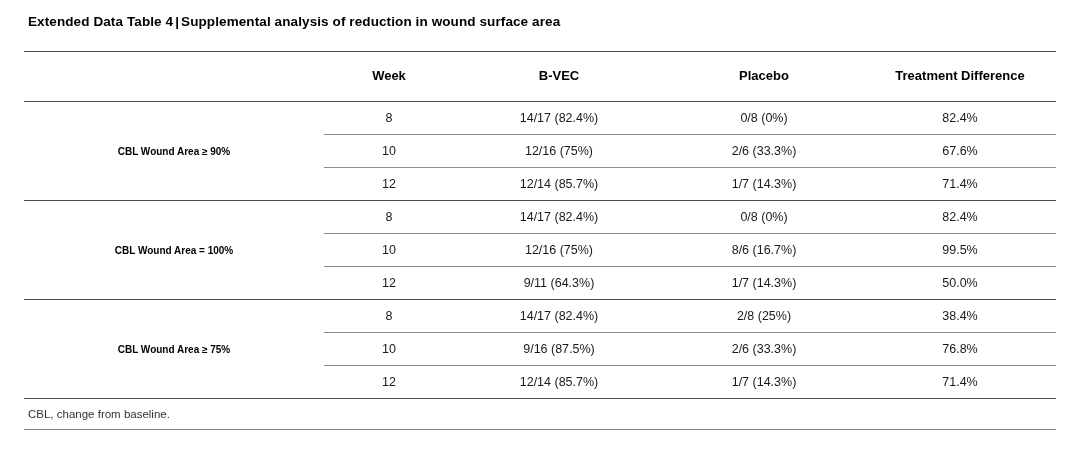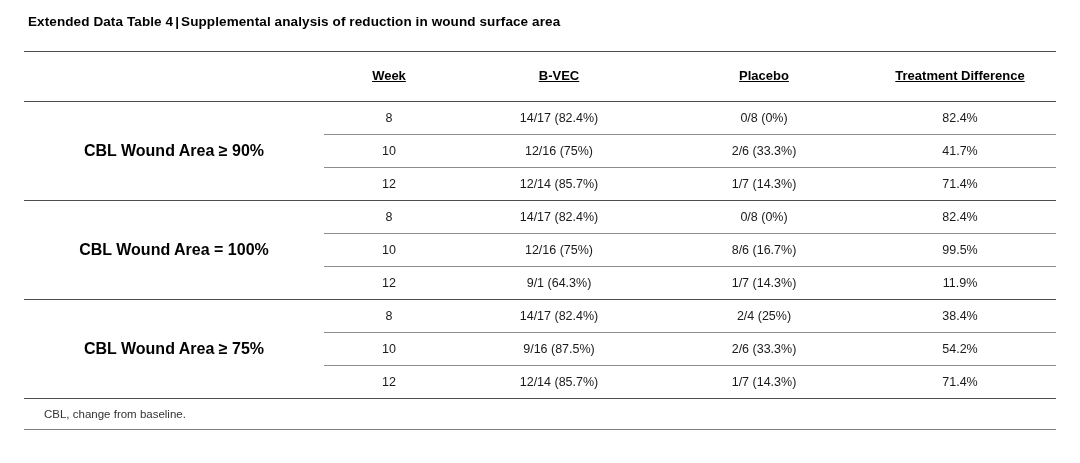--- a/index.html
+++ b/index.html
@@ -47,54 +47,53 @@
 
   thead th {
     font-size: 13px;
     font-weight: bold;
     color: #000000;
     padding: 16px 0 18px 0;
     text-align: center;
     border-top: 1.3px solid #4d4d4d;
     border-bottom: 1.3px solid #4d4d4d;
     vertical-align: middle;
-    text-decoration: underline;
   }
   thead th.blank-head {
     border-top: 1.3px solid #4d4d4d;
     border-bottom: 1.3px solid #4d4d4d;
   }
   tbody td {
     font-size: 12.5px;
     color: #1a1a1a;
     text-align: center;
     padding: 9px 0 9px 0;
     vertical-align: middle;
   }
   tbody td.row-label {
-    font-size: 16px;
+    font-size: 10px;
     font-weight: bold;
     color: #000000;
     text-align: center;
     border-bottom: 1.2px solid #4d4d4d;
   }
   tbody td.cell-line {
     border-bottom: 1px solid #8c8c8c;
   }
   tbody tr.group-last td.cell-line {
     border-bottom: 1.2px solid #4d4d4d;
   }
   tbody tr.last-row td.row-label,
   tbody tr.last-row td.cell-line {
     border-bottom: 1.3px solid #4d4d4d;
   }
   .footnote {
     font-size: 11.5px;
     color: #333333;
-    margin: 9px 0 0 20px;
+    margin: 9px 0 0 4px;
   }
   .bottom-rule {
     width: 1032px;
     height: 0;
     border-top: 1.2px solid #808080;
     margin-top: 9px;
   }
 </style>
 </head>
 <body>
@@ -128,21 +127,21 @@
         <td class="row-label" rowspan="3">CBL Wound Area ≥ 90%</td>
         <td class="cell-line">8</td>
         <td class="cell-line">14/17 (82.4%)</td>
         <td class="cell-line">0/8 (0%)</td>
         <td class="cell-line">82.4%</td>
       </tr>
       <tr>
         <td class="cell-line">10</td>
         <td class="cell-line">12/16 (75%)</td>
         <td class="cell-line">2/6 (33.3%)</td>
-        <td class="cell-line">41.7%</td>
+        <td class="cell-line">67.6%</td>
       </tr>
       <tr class="group-last">
         <td class="cell-line">12</td>
         <td class="cell-line">12/14 (85.7%)</td>
         <td class="cell-line">1/7 (14.3%)</td>
         <td class="cell-line">71.4%</td>
       </tr>
 
       <tr>
         <td class="row-label" rowspan="3">CBL Wound Area = 100%</td>
@@ -152,37 +151,37 @@
         <td class="cell-line">82.4%</td>
       </tr>
       <tr>
         <td class="cell-line">10</td>
         <td class="cell-line">12/16 (75%)</td>
         <td class="cell-line">8/6 (16.7%)</td>
         <td class="cell-line">99.5%</td>
       </tr>
       <tr class="group-last">
         <td class="cell-line">12</td>
-        <td class="cell-line">9/1 (64.3%)</td>
+        <td class="cell-line">9/11 (64.3%)</td>
         <td class="cell-line">1/7 (14.3%)</td>
-        <td class="cell-line">11.9%</td>
+        <td class="cell-line">50.0%</td>
       </tr>
 
       <tr>
         <td class="row-label" rowspan="3">CBL Wound Area ≥ 75%</td>
         <td class="cell-line">8</td>
         <td class="cell-line">14/17 (82.4%)</td>
-        <td class="cell-line">2/4 (25%)</td>
+        <td class="cell-line">2/8 (25%)</td>
         <td class="cell-line">38.4%</td>
       </tr>
       <tr>
         <td class="cell-line">10</td>
         <td class="cell-line">9/16 (87.5%)</td>
         <td class="cell-line">2/6 (33.3%)</td>
-        <td class="cell-line">54.2%</td>
+        <td class="cell-line">76.8%</td>
       </tr>
       <tr class="last-row">
         <td class="cell-line">12</td>
         <td class="cell-line">12/14 (85.7%)</td>
         <td class="cell-line">1/7 (14.3%)</td>
         <td class="cell-line">71.4%</td>
       </tr>
 
     </tbody>
   </table>

